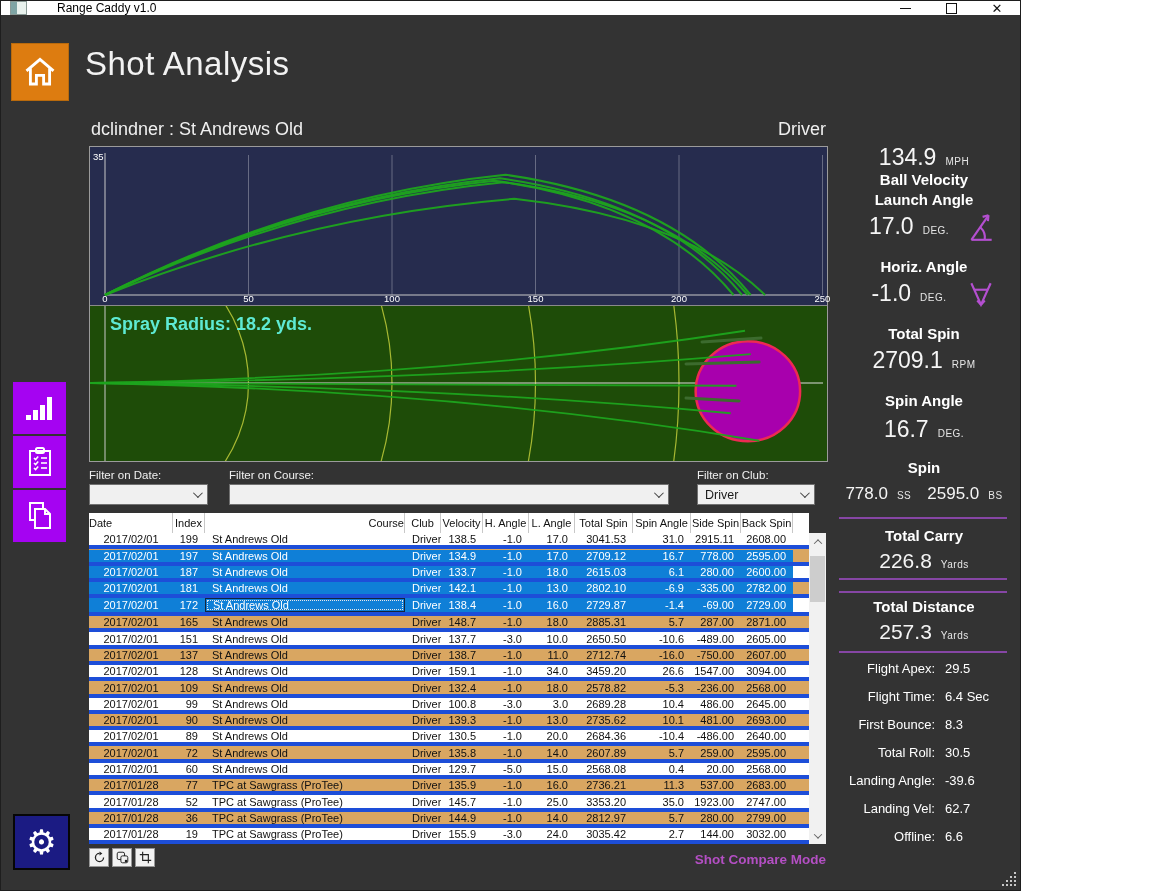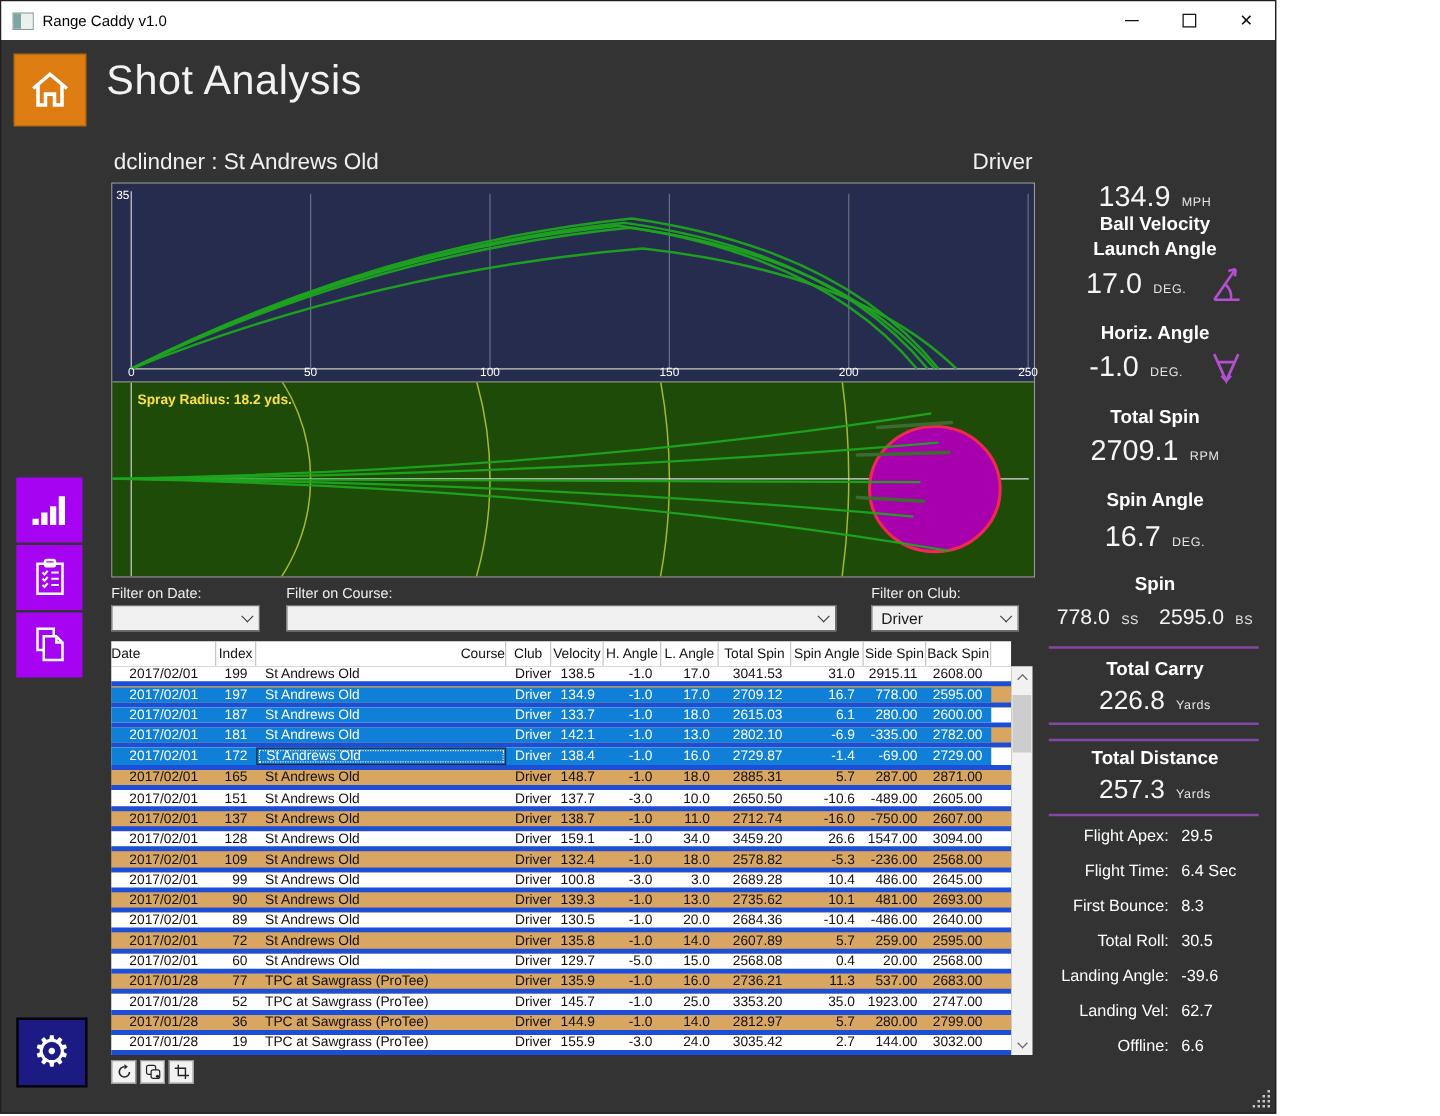--- a/index.html
+++ b/index.html
@@ -1,19 +1,19 @@
 <!DOCTYPE html>
 <html><head>
 <meta charset="utf-8">
 <style>
   html,body{margin:0;padding:0;}
   body{width:1152px;height:893px;background:#ffffff;font-family:"Liberation Sans",sans-serif;position:relative;overflow:hidden;}
   .window{position:absolute;left:0;top:0;width:1019px;height:889px;border:1px solid #1e1e1e;background:#333333;}
   
-  .titlebar{position:absolute;left:0;top:0;width:100%;height:31px;background:#ffffff;display:flex;align-items:center;}
+  .titlebar{position:absolute;left:0;top:0;width:100%;height:14px;background:#ffffff;display:flex;align-items:center;gap:23px;}
   .app-icon{width:15px;height:12px;border:1px solid #8a9a96;margin-left:9px;display:flex;}
   .app-icon .half-a{width:6px;height:100%;background:#7fa5a5;}
   .app-icon .half-b{flex:1;background:#e9f2ee;}
   .title-text{font-size:12px;color:#000;margin-left:7px;}
   .win-controls{margin-left:auto;display:flex;height:100%;}
   .win-btn{width:46px;height:100%;display:flex;align-items:center;justify-content:center;color:#111;}
   .win-btn .minbar{width:11px;height:1px;background:#111;}
   .win-btn .maxbox{width:9px;height:9px;border:1px solid #111;}
   .win-btn.close{font-size:13px;}
   
@@ -23,21 +23,21 @@
   .rail-btn{position:absolute;left:12px;width:53px;height:52px;background:#a503f2;display:flex;align-items:center;justify-content:center;}
   .gear-btn{position:absolute;left:12px;top:813px;width:53px;height:52px;background:#1b1b83;border:2px solid #060606;display:flex;align-items:center;justify-content:center;color:#fff;font-size:34px;line-height:1;}
   
   .shot-header{position:absolute;left:90px;top:118px;width:735px;display:flex;justify-content:space-between;color:#f0f0f0;font-size:18px;}
   
   .charts-frame{position:absolute;left:88px;top:145px;width:737px;border:1px solid #9b9b9b;}
   .chart-top{position:relative;width:737px;height:158px;background:#262c4e;}
   .chart-bottom{position:relative;width:737px;height:155px;background:#1e4c08;border-top:1px solid #8a8a8a;}
   .ymax-label{position:absolute;left:3px;top:4px;font-size:9.5px;color:#fff;}
   .tick{position:absolute;bottom:1px;font-size:9.5px;color:#fff;transform:translateX(-50%);}
-  .spray-label{position:absolute;left:20px;top:8px;font-size:11px;font-weight:bold;color:#fde047;}
+  .spray-label{position:absolute;left:20px;top:8px;font-size:18px;font-weight:bold;color:#5eead4;}
   
   .filter-label{position:absolute;top:468px;font-size:11.5px;color:#f0f0f0;}
   .combo{position:absolute;top:483px;height:21px;background:#f0f0f0;border:1px solid #717171;display:flex;align-items:center;font-size:12.5px;color:#1a1a1a;padding:0 7px;box-sizing:border-box;}
   .combo .chev{margin-left:auto;width:6px;height:6px;border-right:1.4px solid #444;border-bottom:1.4px solid #444;transform:rotate(45deg) translateY(-2px);}
   
   .table{position:absolute;left:88px;top:512px;width:737px;height:331px;background:#333;}
   .thead{position:absolute;left:0;top:0;width:720px;height:20px;background:#fff;display:flex;}
   .th{font-size:11px;color:#111;line-height:20px;border-right:1px solid #c8c8c8;box-sizing:border-box;text-align:center;overflow:hidden;white-space:nowrap;}
   .th.c0{text-align:left;}
   .th.c2{text-align:right;padding-left:7px;}
@@ -562,20 +562,21 @@
         <rect x="6" y="6" width="8.5" height="8.5" rx="2" fill="#f2f2f2" stroke="#222" stroke-width="1.2"></rect>
         <circle cx="12.3" cy="12.3" r="1.5" fill="#222"></circle>
       </svg>
     </div>
     <div class="tool-btn">
       <svg width="13" height="13" viewBox="0 0 16 16">
         <path d="M4.5 1 V11.5 H15 M1 4.5 H11.5 V15" fill="none" stroke="#222" stroke-width="1.4"></path>
       </svg>
     </div>
   </div>
+  <div class="compare-label">Shot Compare Mode</div>
 
   <div class="rp" style="top:122px;margin-top:48px;">
       <div class="stat-title">Ball Velocity</div>
     </div>
   <div class="rp" style="top:143px;">
       <div class="stat-value-row">
     <span class="stat-value">134.9</span>
     <span class="stat-unit">MPH</span>
       </div>
     </div>

